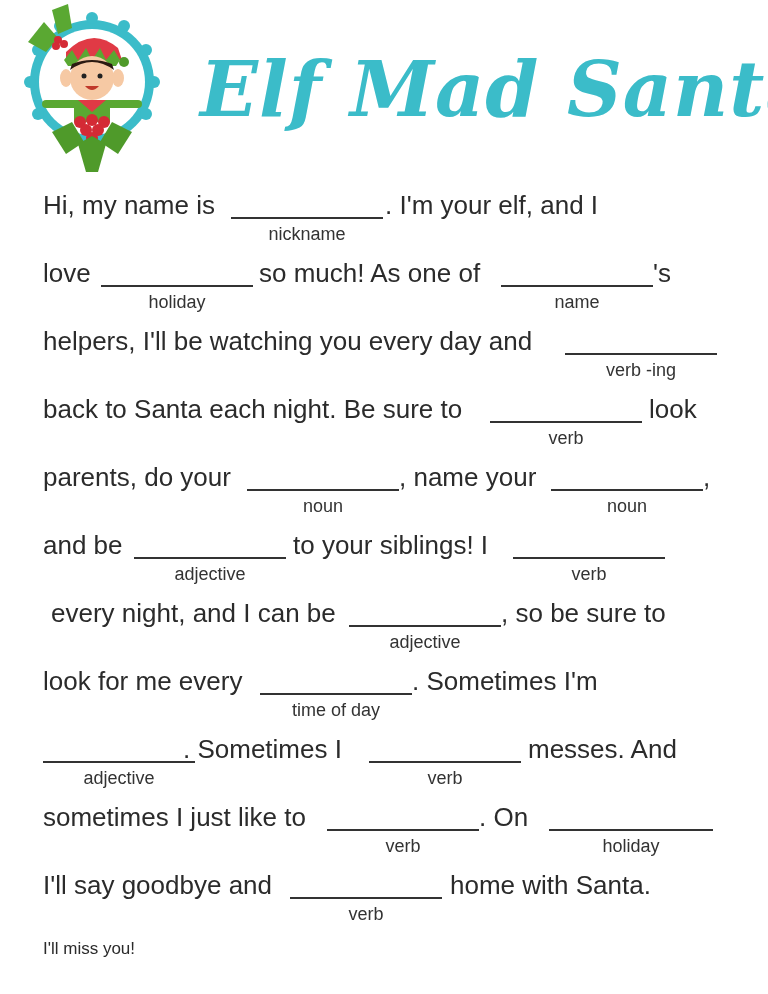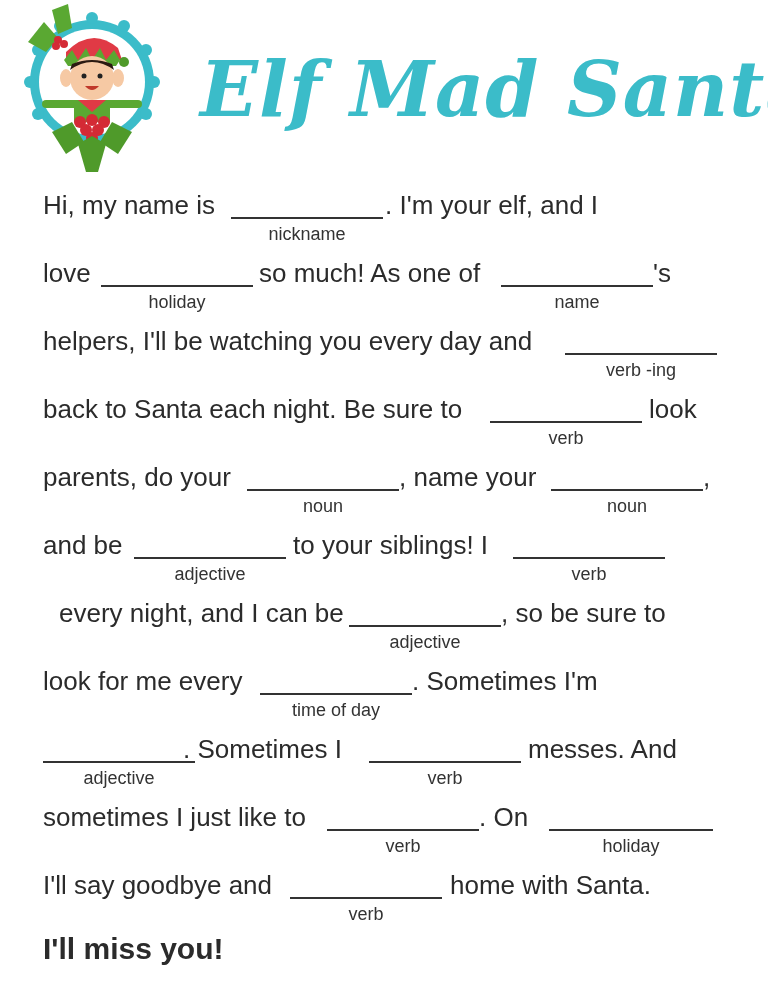--- a/index.html
+++ b/index.html
@@ -9,21 +9,21 @@
     .title { position: absolute; left: 200px; top: 30px; height: 120px;
              font-family: "DejaVu Serif", serif; font-style: italic; font-weight: bold;
              font-size: 76px; line-height: 120px; letter-spacing: 1px;
              white-space: nowrap; }
     .line { position: absolute; left: 43px; height: 60px; white-space: nowrap; font-size: 26px; }
     .seg { position: absolute; top: 0; line-height: 34px; }
     .blank { position: absolute; top: 0; height: 34px; }
     .blank .rule { position: absolute; left: 0; right: 0; top: 29px; border-top: 2px solid #333; }
     .blank .hint { position: absolute; left: 0; right: 0; top: 36px; text-align: center;
                    font-size: 18px; line-height: 20px; color: #333; }
-    .closing { position: absolute; left: 43px; top: 932px; font-size: 30px; font-weight: bold; line-height: 34px; }
+    .closing { position: absolute; left: 43px; top: 932px; font-size: 17px; font-weight: normal; line-height: 34px; }
   </style>
 </head>
 <body>
 
 <div class="logo">
   <svg width="140" height="172" viewBox="0 0 140 172">
     <circle cx="70" cy="78" r="62" fill="#3bbcc9"></circle>
     <g fill="#3bbcc9">
       <circle cx="70" cy="14" r="6"></circle>
         <circle cx="102" cy="22" r="6"></circle>
@@ -132,21 +132,21 @@
         <span class="rule"></span>
         <span class="hint">adjective</span>
       </span>
       <span class="seg" style="left: 250px;">to your siblings!  I</span>
       <span class="blank" style="left: 470px; width: 152px;">
         <span class="rule"></span>
         <span class="hint">verb</span>
       </span>
     </div>
     <div class="line" style="top: 596px;">
-      <span class="seg" style="left: 16px;">every night, and I can be</span>
+      <span class="seg" style="left: 8px;">every night, and I can be</span>
       <span class="blank" style="left: 306px; width: 152px;">
         <span class="rule"></span>
         <span class="hint">adjective</span>
       </span>
       <span class="seg" style="left: 458px;">, so be sure to</span>
     </div>
     <div class="line" style="top: 664px;">
       <span class="seg" style="left: 0px;">look for me every</span>
       <span class="blank" style="left: 217px; width: 152px;">
         <span class="rule"></span>

